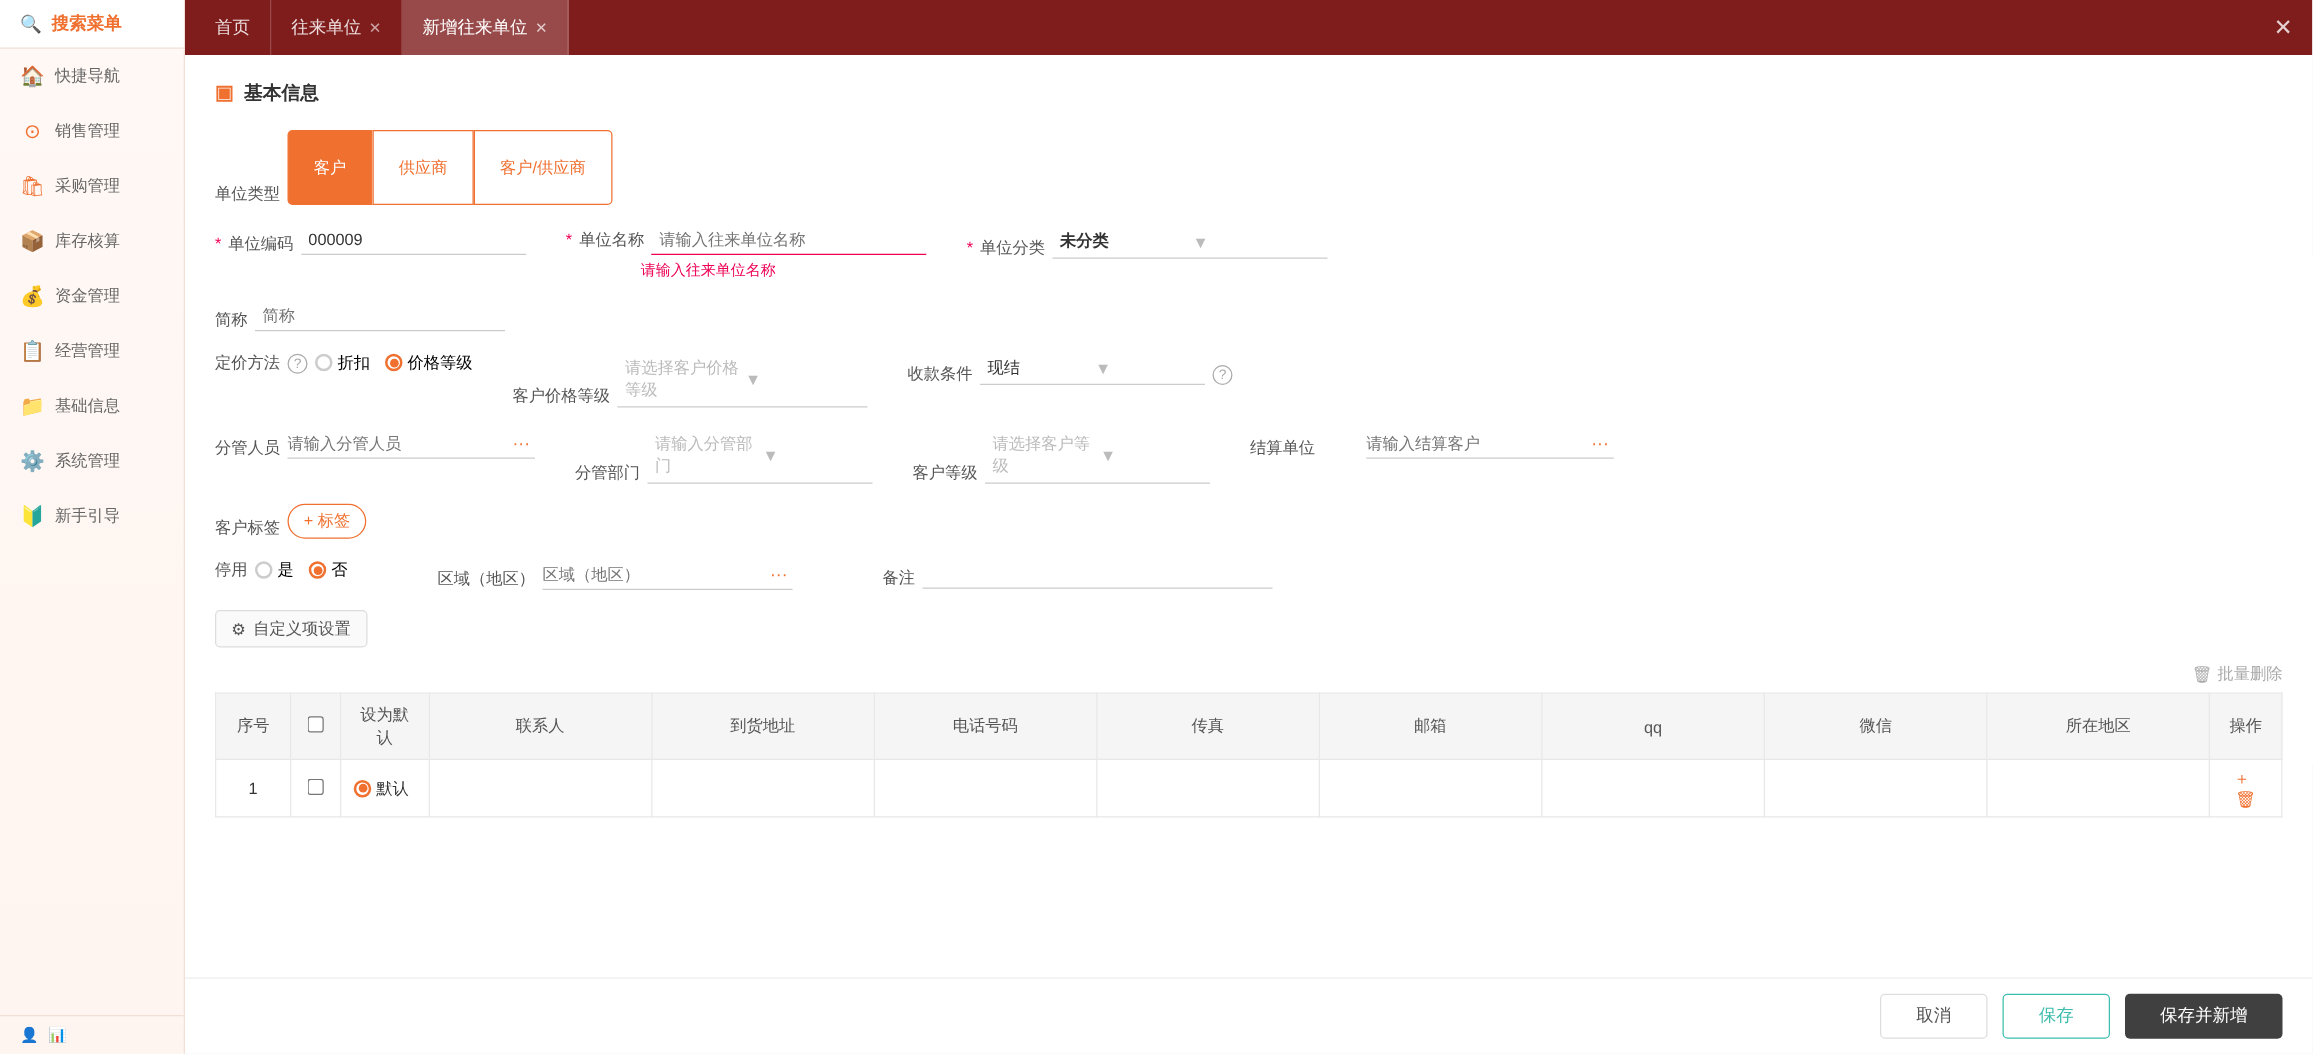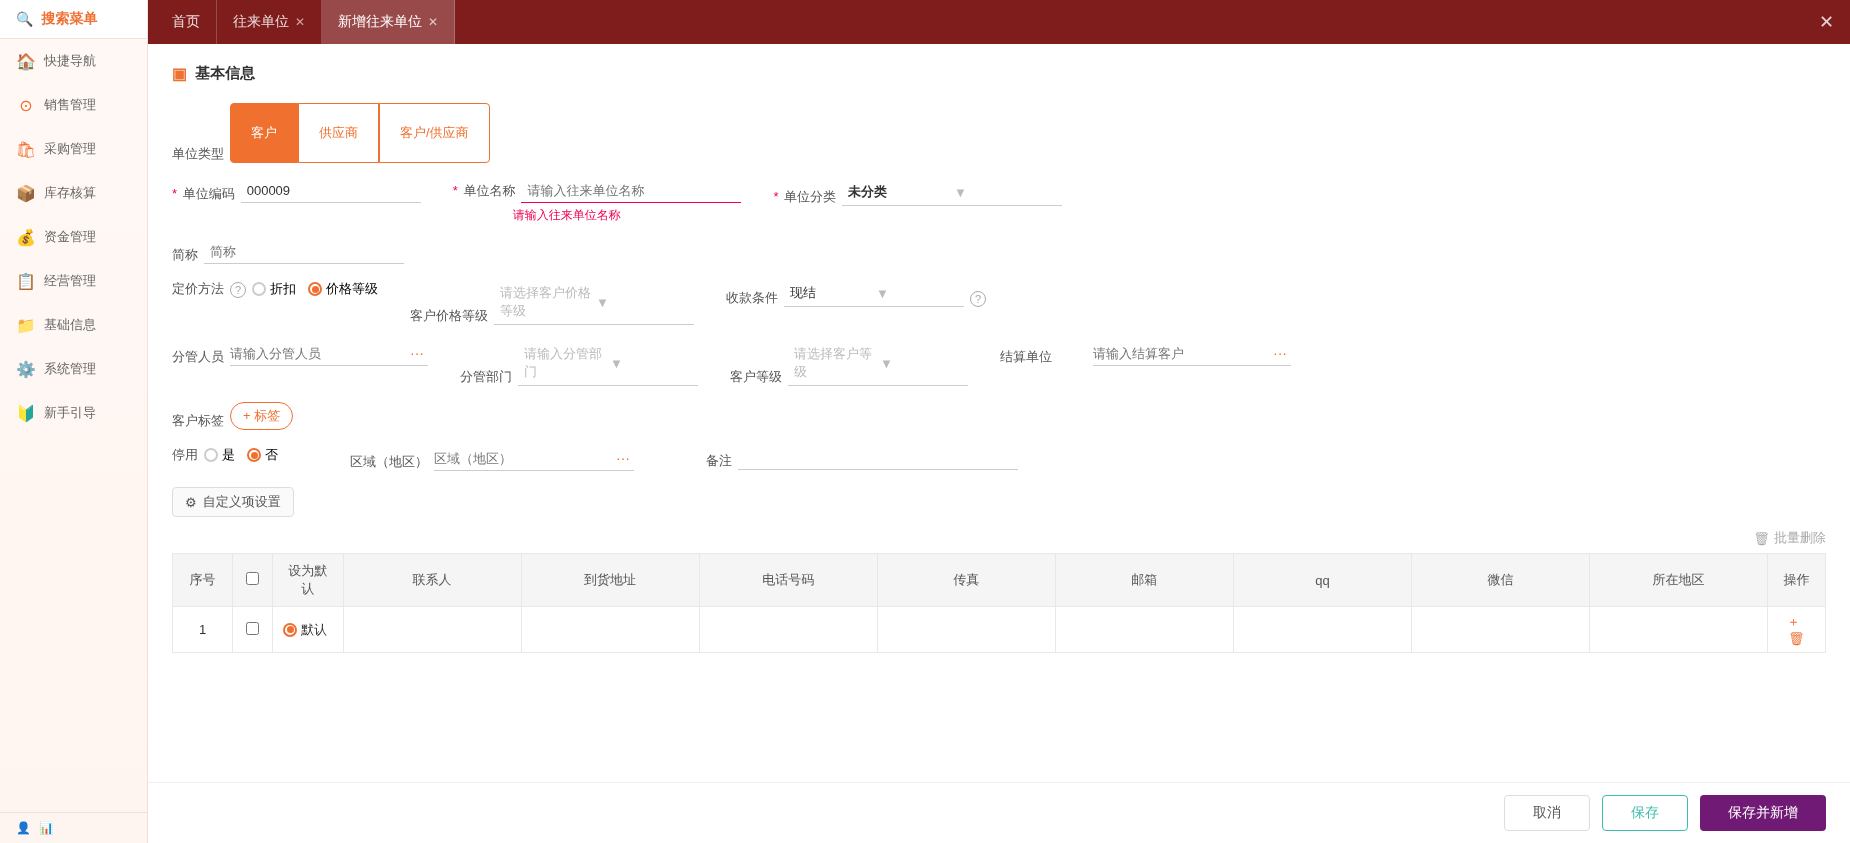--- a/index.html
+++ b/index.html
@@ -239,21 +239,21 @@
     }
     .btn {
       padding: 8px 28px;
       border-radius: 4px;
       border: none;
       cursor: pointer;
       font-size: 14px;
     }
     .btn-cancel { background: #fff; border: 1px solid #ddd; color: #555; }
     .btn-save { background: #fff; border: 1px solid #3dbdad; color: #3dbdad; }
-    .btn-save-new { background: #701a75; color: #fff; }
+    .btn-save-new { background: #404040; color: #fff; }
 
     
     .batch-delete {
       display: flex;
       justify-content: flex-end;
       margin-bottom: 6px;
     }
     .batch-delete-btn {
       display: flex; align-items: center; gap: 4px;
       color: #aaa; font-size: 13px; cursor: pointer;

